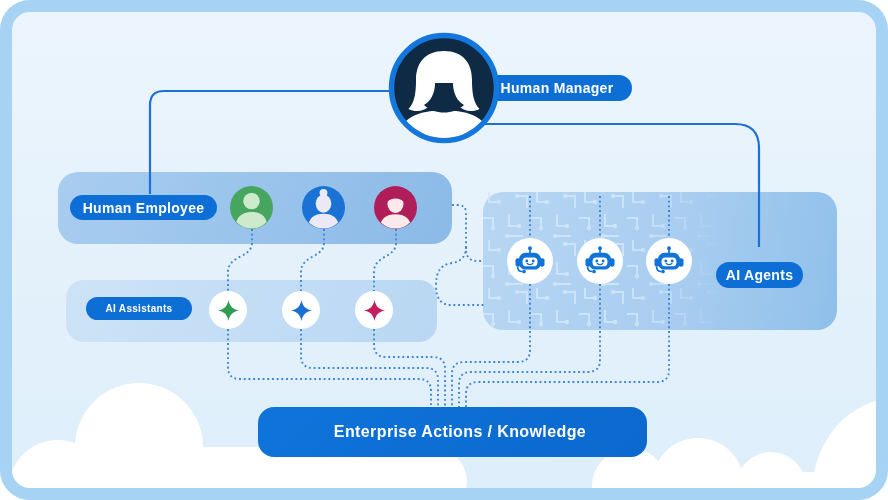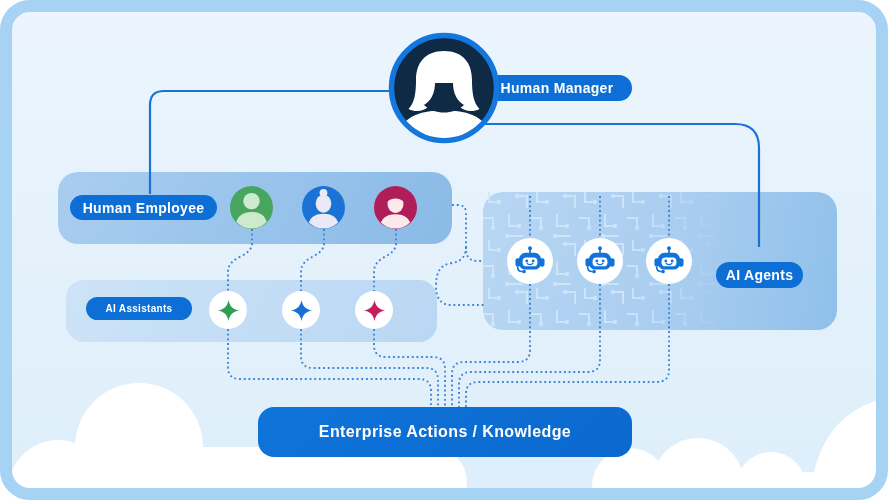--- a/index.html
+++ b/index.html
@@ -35,21 +35,21 @@
     background:linear-gradient(100deg,var(--box-agents-l) 0%,var(--box-agents-m) 55%,var(--box-agents-r) 100%);
   }
   .circuit{
     position:absolute;left:0;top:0;width:240px;height:138px;
     -webkit-mask-image:linear-gradient(90deg,#000 60%,transparent 100%);
             mask-image:linear-gradient(90deg,#000 60%,transparent 100%);
   }
   .box-enterprise{
     left:258px;top:407px;width:374px;height:50px;border-radius:16px;
     background:linear-gradient(135deg,#0f74da 0%,#0b68ce 100%);
-    display:flex;align-items:center;justify-content:center;z-index:4;
+    display:flex;align-items:center;justify-content:center;z-index:4;padding-left:15px;
   }
   .box-enterprise span{
     color:#fff;font-size:16px;font-weight:700;letter-spacing:.4px;
   }
   
   .pill{
     position:absolute;z-index:4;display:flex;align-items:center;justify-content:center;
     background:var(--accent-blue);color:#fff;font-weight:700;border-radius:14px;
     letter-spacing:.3px;
   }

